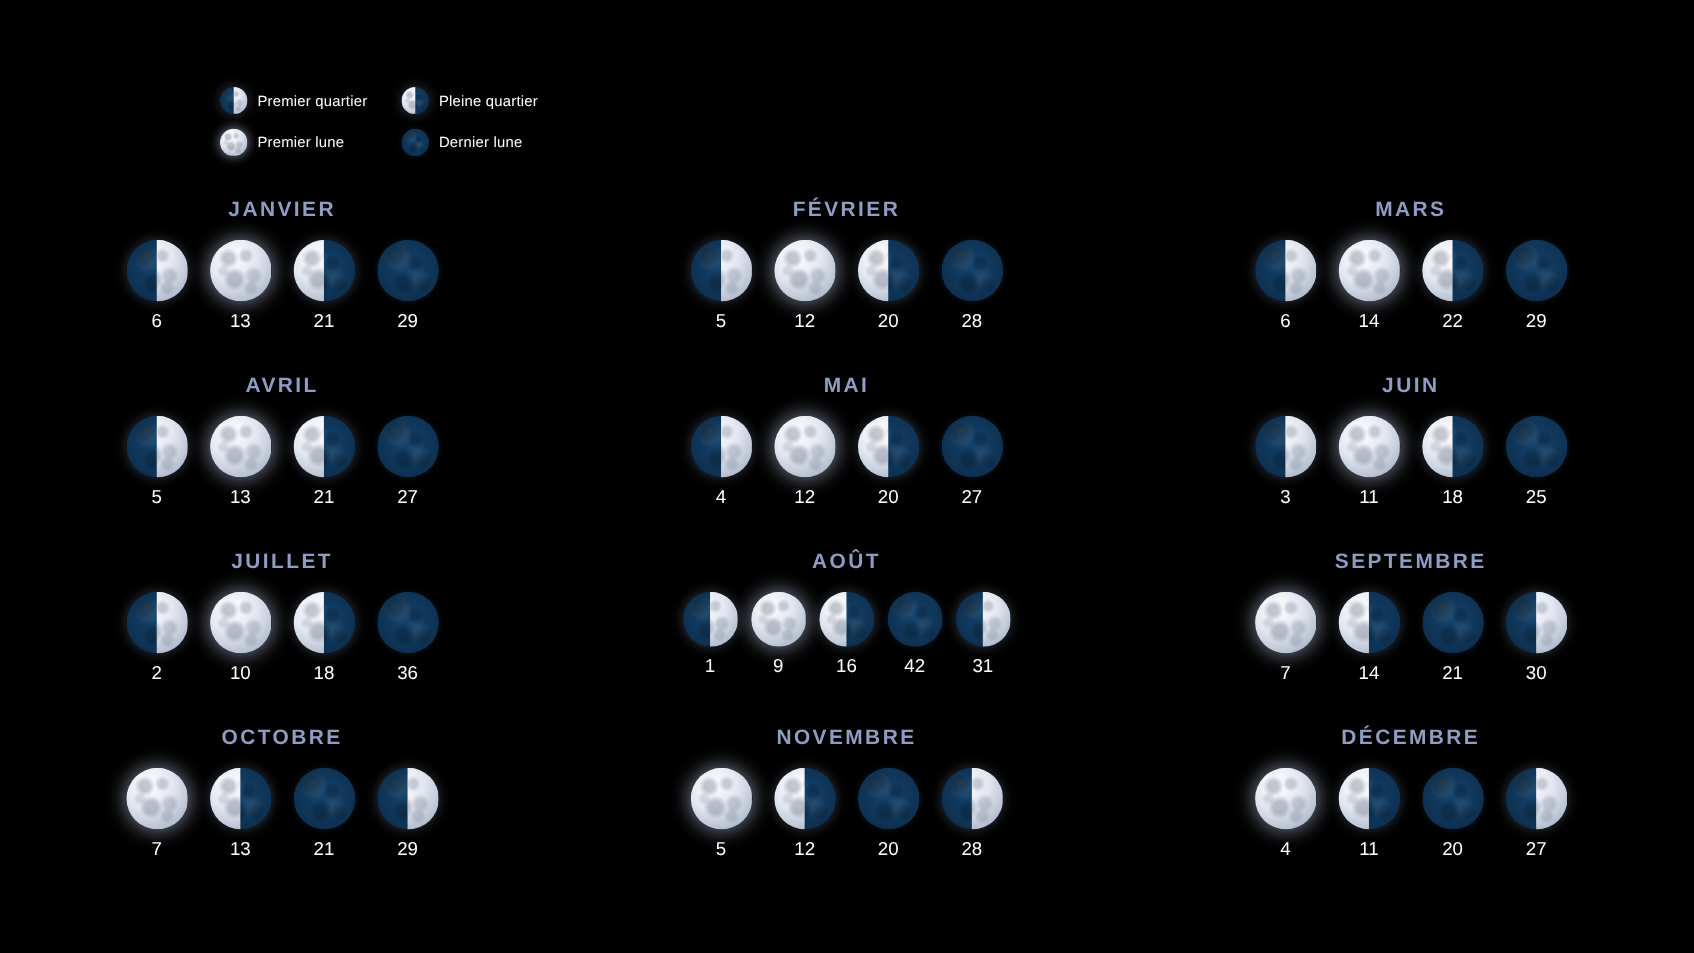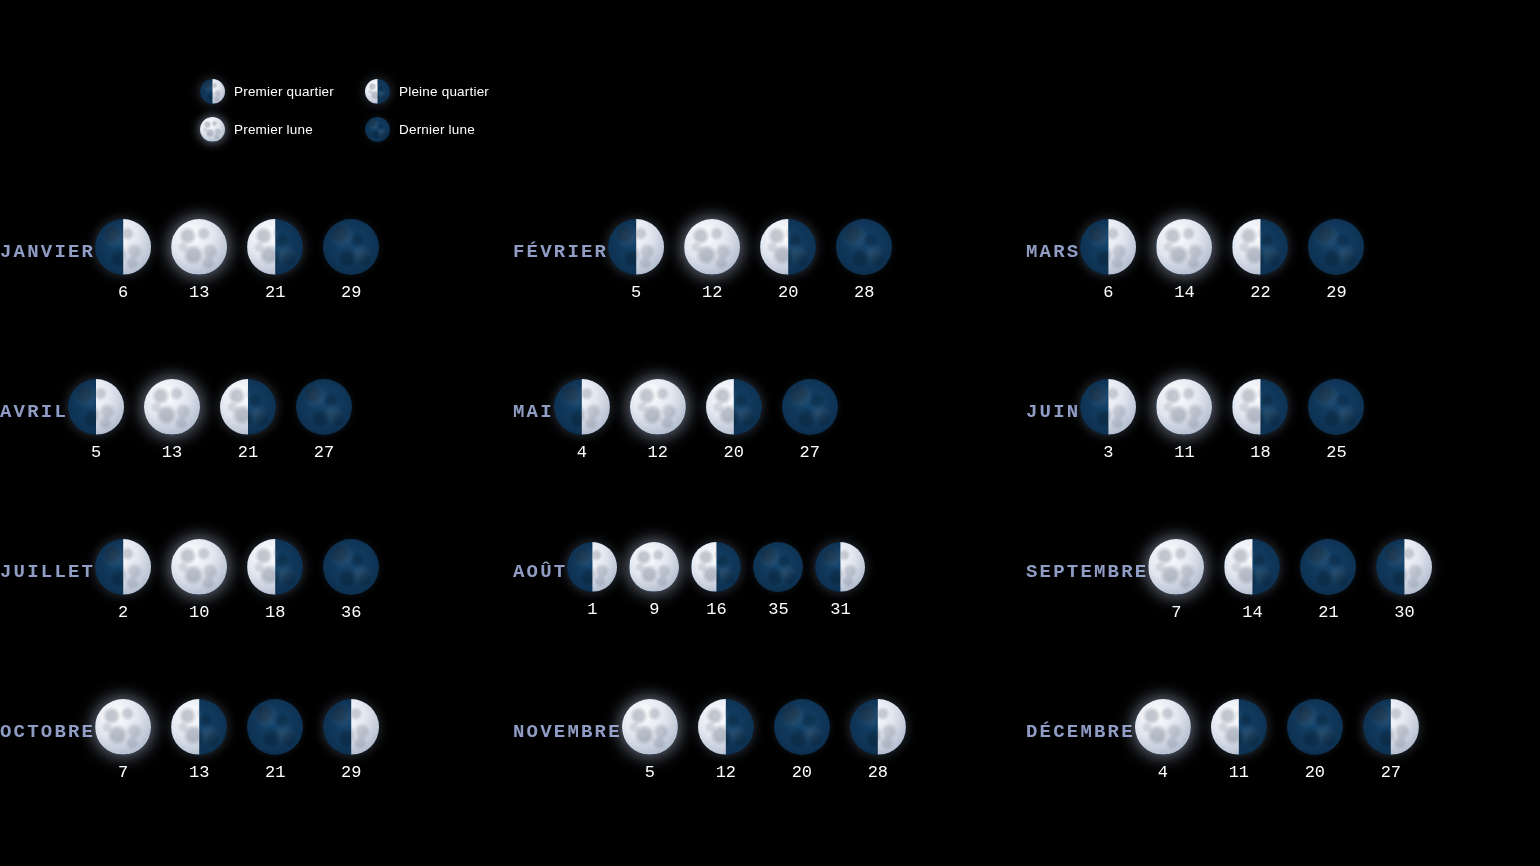--- a/index.html
+++ b/index.html
@@ -64,23 +64,22 @@
     top: 180px;
     width: 1540px;
   }
   .row {
     display: flex;
     height: 160px;
   }
   .month {
     width: 513px;
     display: flex;
-    flex-direction: row;
+    flex-direction: column;
     align-items: center;
-    font-family: Liberation Mono, monospace;
   }
   .month-name {
     font-size: 19px;
     font-weight: bold;
     letter-spacing: 2.2px;
     color: #8f9cc4;
     margin-bottom: 16px;
     text-align: center;
   }
   .phases {
@@ -472,21 +471,21 @@
               <span class="disc"></span>
               <span class="lit"></span>
             </span>
           <span class="day">16</span>
         </div>
         <div class="phase small">
           <span class="moon small" data-phase="new">
               <span class="disc"></span>
               <span class="lit"></span>
             </span>
-          <span class="day">35</span>
+          <span class="day">42</span>
         </div>
         <div class="phase small">
           <span class="moon small" data-phase="first-quarter">
               <span class="disc"></span>
               <span class="lit"></span>
             </span>
           <span class="day">31</span>
         </div>
       </div>
     </div>

